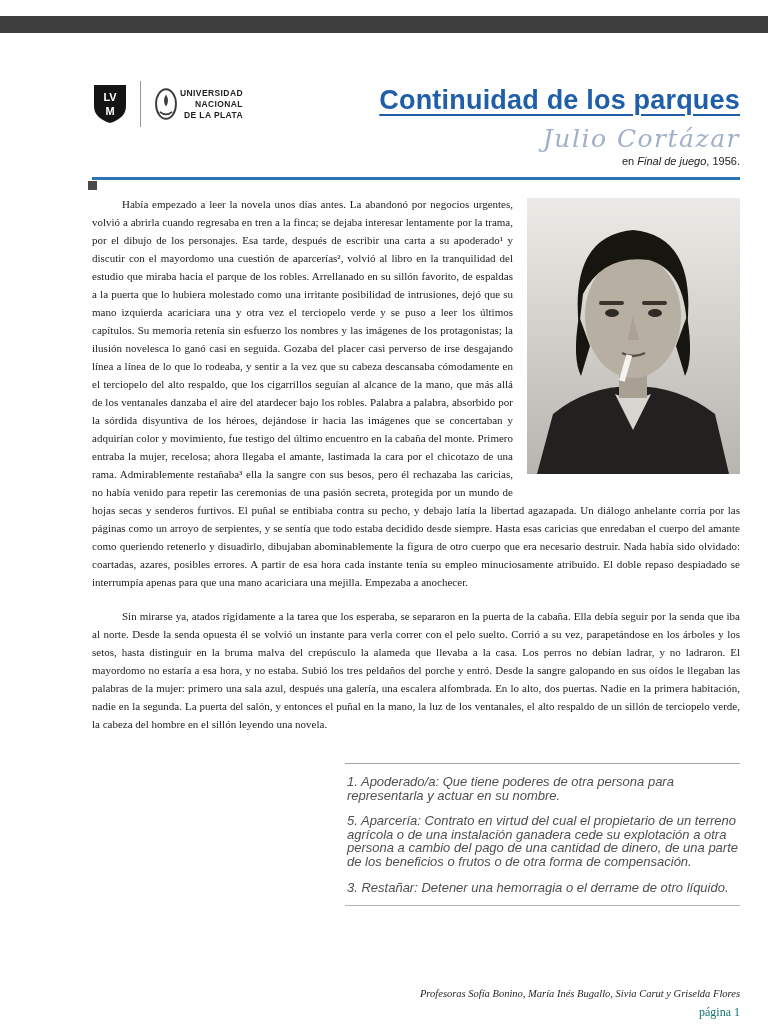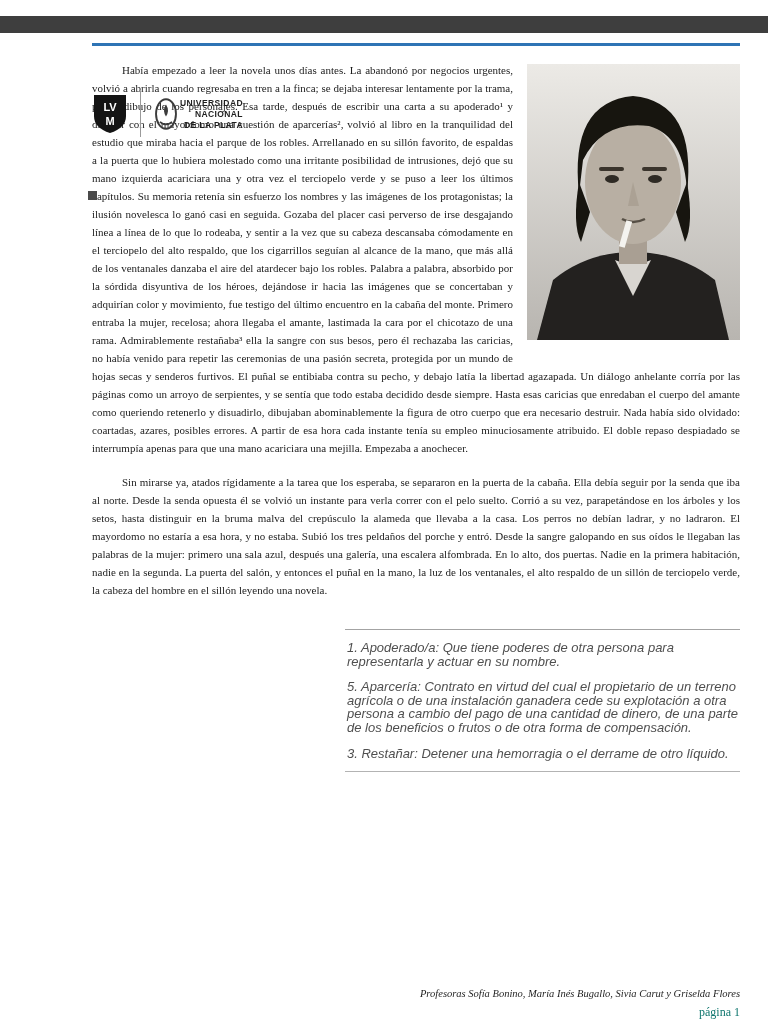--- a/index.html
+++ b/index.html
@@ -173,20 +173,25 @@
           <path d="M8 30 Q15 36 22 30" stroke="#3c3c3c" stroke-width="2" fill="none"></path>
         </svg>
         <div class="unlp-text">
           <div>UNIVERSIDAD</div>
           <div>NACIONAL</div>
           <div>DE LA PLATA</div>
         </div>
       </div>
     </div>
 
+    <div class="title-block">
+      <div class="doc-title">Continuidad de los parques</div>
+      <div class="doc-author">Julio Cortázar</div>
+      <div class="doc-source"><span>en </span><i>Final de juego</i><span>, 1956.</span></div>
+    </div>
 
     <div class="mini-square"></div>
     <hr class="blue-rule">
 
     <div class="story">
       <div class="photo">
         <svg width="213" height="276" viewBox="0 0 213 276" preserveAspectRatio="none">
           <defs>
             <linearGradient id="phbg" x1="0" y1="0" x2="0" y2="1">
               <stop offset="0" stop-color="#eceae6"></stop>

